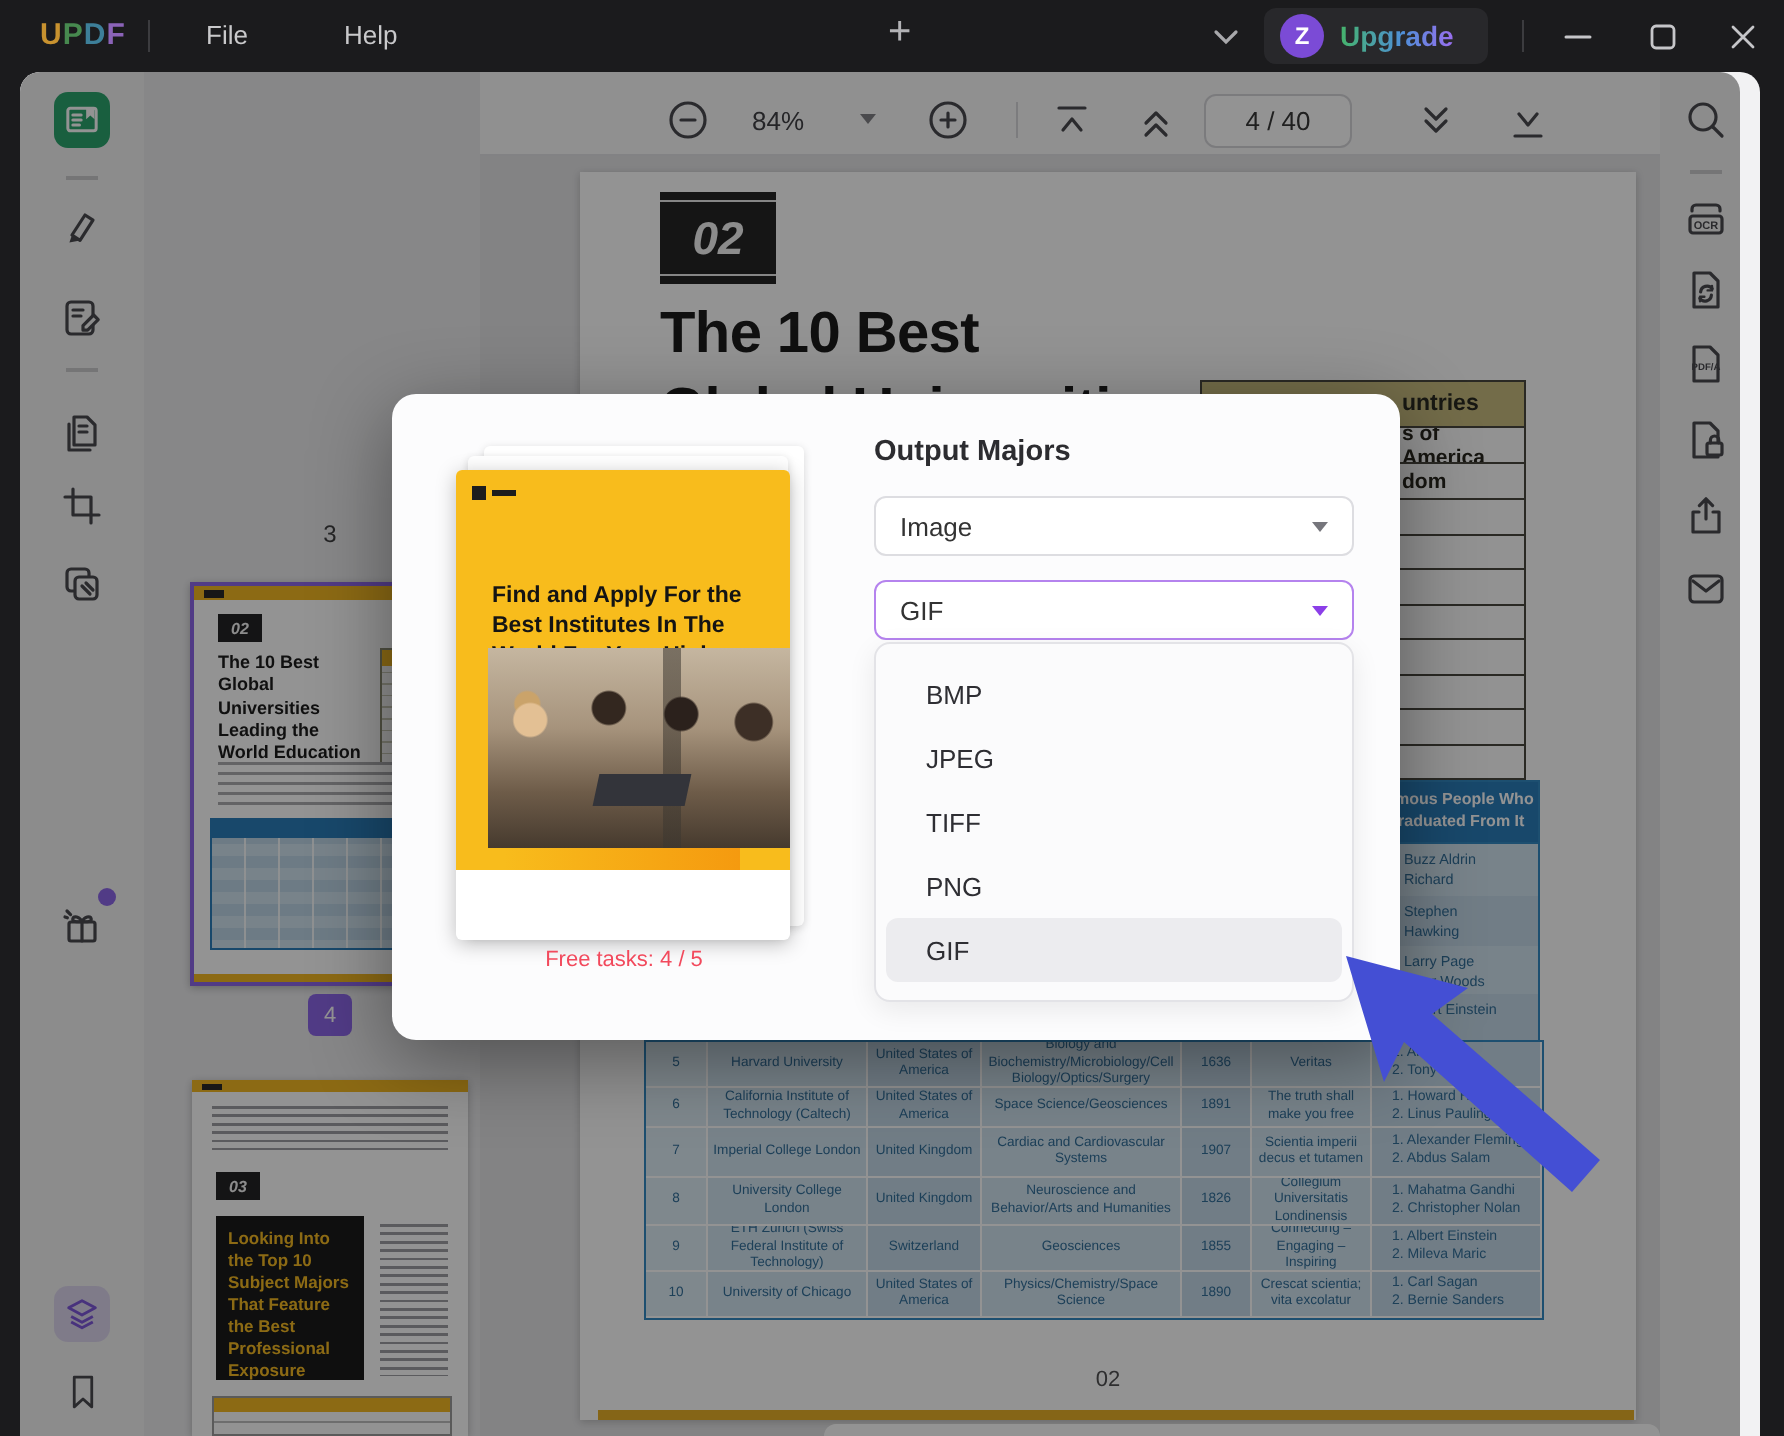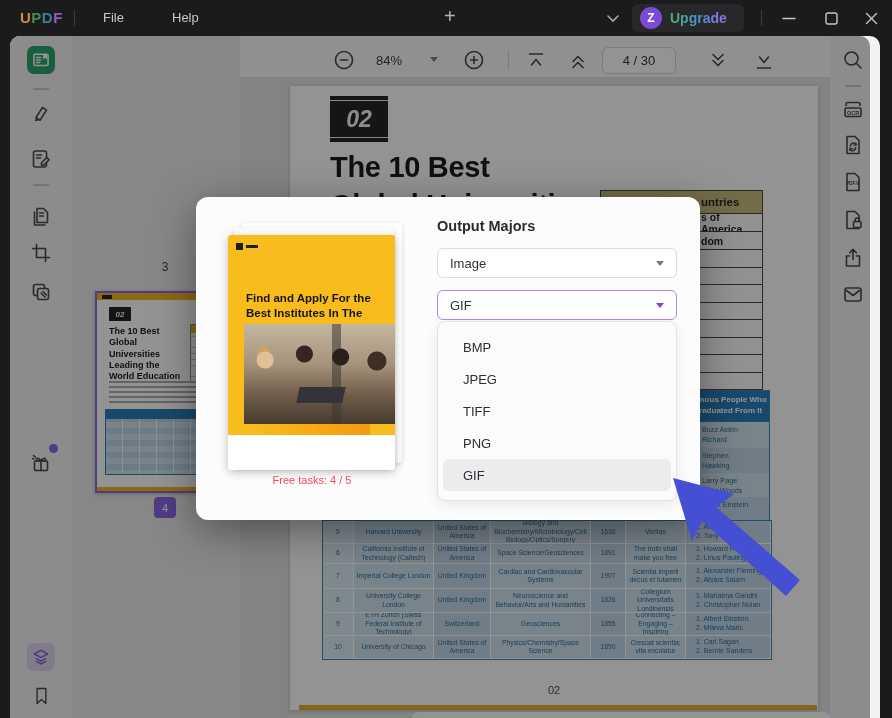--- a/index.html
+++ b/index.html
@@ -113,21 +113,21 @@
         <path d="M5.5 5 h13"></path>
         <path d="M7.5 16 l4.5-5.5 4.5 5.5"></path>
       </svg>
   </div>
   <div class="a" style="left:566px;top:49px;">
     <svg width="24" height="24" viewBox="0 0 24 24" class="ic">
         <path d="M7 12.5 l5-5 5 5"></path>
         <path d="M7 18.5 l5-5 5 5"></path>
       </svg>
   </div>
-  <div class="a" style="left:602px;top:47px;width:74px;height:27px;background:#fff;border:1px solid #d4d4d8;border-radius:6px;display:flex;align-items:center;justify-content:center;font-size:13px;color:#333;">4 / 30</div>
+  <div class="a" style="left:602px;top:47px;width:74px;height:27px;background:#fff;border:1px solid #d4d4d8;border-radius:6px;display:flex;align-items:center;justify-content:center;font-size:13px;color:#333;">4 / 40</div>
   <div class="a" style="left:706px;top:49px;">
     <svg width="24" height="24" viewBox="0 0 24 24" class="ic">
         <path d="M7 5.5 l5 5 5-5"></path>
         <path d="M7 11.5 l5 5 5-5"></path>
       </svg>
   </div>
   <div class="a" style="left:752px;top:49px;">
     <svg width="24" height="24" viewBox="0 0 24 24" class="ic">
         <path d="M7.5 8 l4.5 5.5 4.5-5.5"></path>
         <path d="M5.5 19 h13"></path>
@@ -256,20 +256,30 @@
       background:linear-gradient(180deg,#f2b71d 0 8px,transparent 8px),repeating-linear-gradient(180deg,#fcfcfc 0 5px,#c9c9b6 5px 5.8px);"></div>
     <div class="a sk" style="left:12px;top:88px;width:116px;height:22px;"></div>
     <div class="a" style="left:8px;top:116px;width:124px;height:66px;border:1px solid #2579b8;
       background:linear-gradient(180deg,#2579b8 0 9px,transparent 9px),
                  repeating-linear-gradient(90deg,transparent 0 16px,rgba(255,255,255,.85) 16px 17px),
                  repeating-linear-gradient(180deg,#cfe2ef 0 6px,#bcd5e6 6px 12px);"></div>
     <div class="a ybar" style="left:0;bottom:0;width:100%;height:4px;"></div>
   </div>
   <div class="a" style="left:154px;top:497px;width:22px;height:21px;background:#8a63e8;border-radius:4px;color:#fff;font-size:11px;display:flex;align-items:center;justify-content:center;">4</div>
 
+  <div class="a thumbcard" style="left:96px;top:540px;width:138px;height:178px;">
+    <div class="a ybar" style="left:0;top:0;width:100%;height:6px;"></div>
+    <div class="a" style="left:5px;top:1.5px;width:10px;height:3px;background:#222;"></div>
+    <div class="a sk2" style="left:10px;top:13px;width:118px;height:22px;"></div>
+    <div class="a badge" style="left:12px;top:46px;width:22px;height:14px;">03</div>
+    <div class="a" style="left:12px;top:68px;width:74px;height:82px;background:#141414;color:#f2b71d;font-weight:bold;font-size:8.5px;line-height:1.3;padding:6px;">Looking Into the Top 10 Subject Majors That Feature the Best Professional Exposure</div>
+    <div class="a sk2" style="left:94px;top:72px;width:34px;height:76px;"></div>
+    <div class="a" style="left:10px;top:158px;width:120px;height:20px;border:0.5px solid #999;
+      background:linear-gradient(180deg,#f2b71d 0 7px,transparent 7px),repeating-linear-gradient(180deg,#fdfdfd 0 5.5px,#bbb 5.5px 6.2px);"></div>
+  </div>
 
   <div class="a" style="left:290px;top:86px;width:528px;height:624px;background:#fff;box-shadow:0 1px 4px rgba(0,0,0,.2);"></div>
   <div class="a" style="left:330px;top:96px;width:58px;height:46px;background:#1f1f1f;padding:4px 0;">
     <div style="height:100%;border-top:1px solid #e8e8e8;border-bottom:1px solid #e8e8e8;display:flex;align-items:center;justify-content:center;color:#f3f3f3;font-style:italic;font-weight:bold;font-size:23px;">02</div>
   </div>
   <div class="a" style="left:330px;top:151px;font-size:29px;font-weight:bold;color:#161616;letter-spacing:-.3px;">The 10 Best</div>
   <div class="a" style="left:330px;top:189px;font-size:29px;font-weight:bold;color:#161616;letter-spacing:-.3px;">Global Universities</div>
 
   <div class="a" style="left:600px;top:190px;width:163px;border:1.5px solid #44433a;">
     <div style="height:22px;background:#c6ba7c;display:flex;align-items:center;padding-left:100px;font-size:11.5px;font-weight:bold;color:#24241c;">untries</div>

